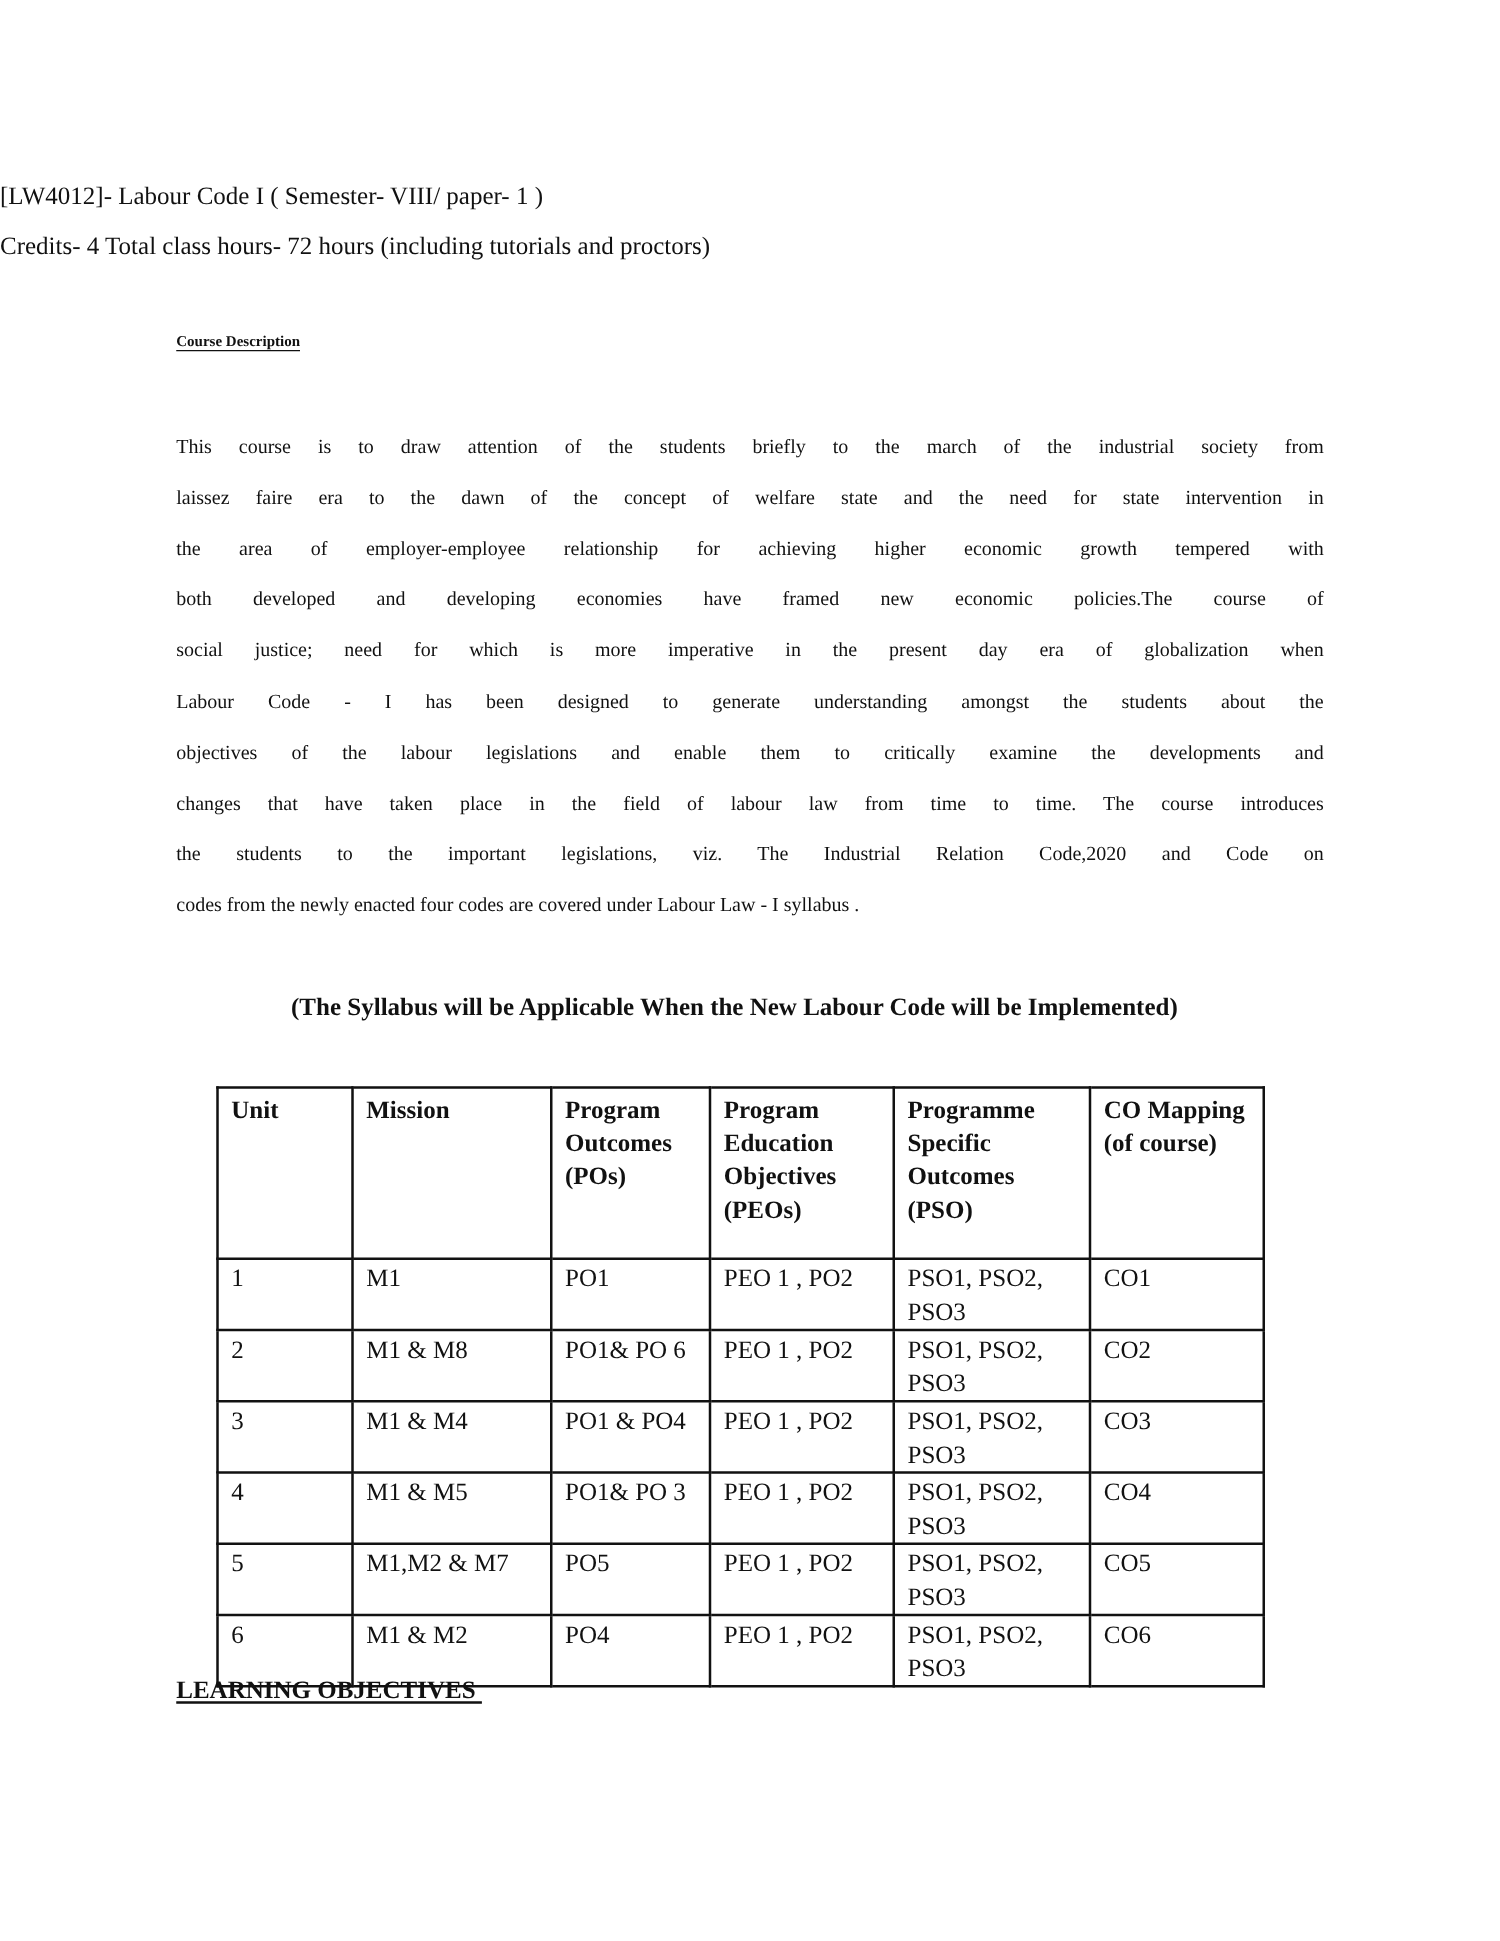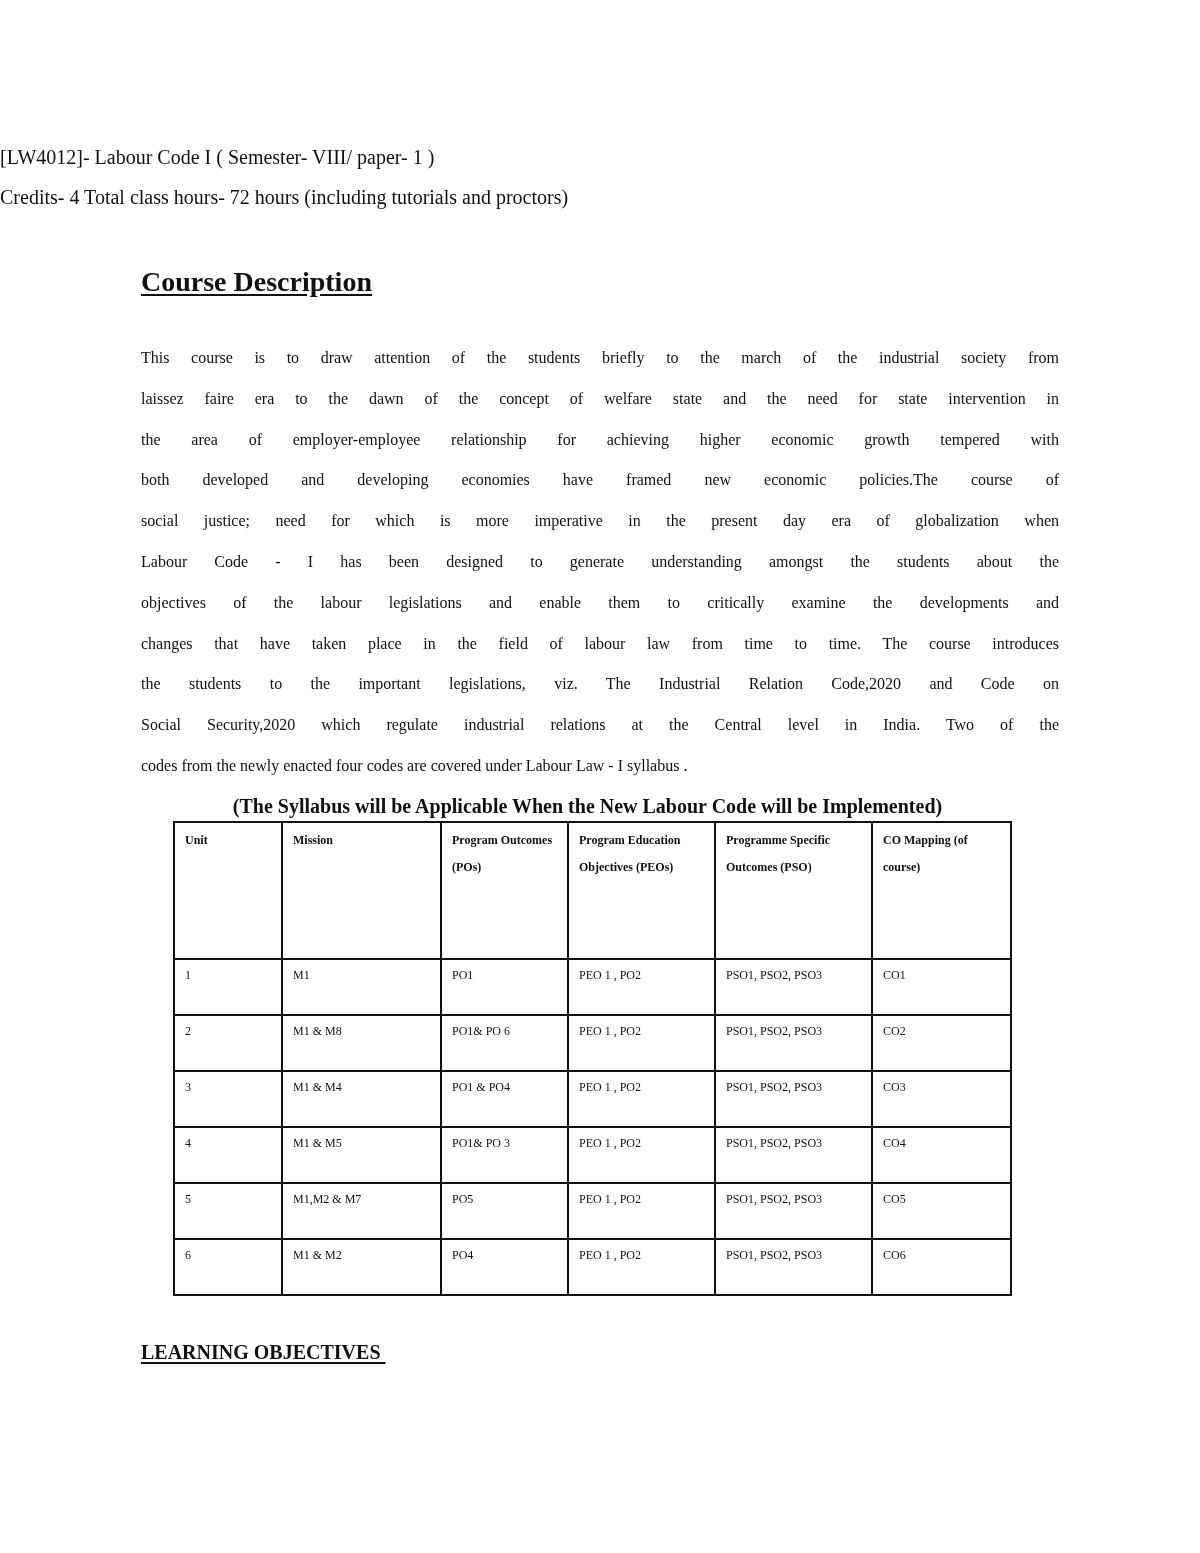--- a/index.html
+++ b/index.html
@@ -1,25 +1,25 @@
 <!DOCTYPE html>
 <html><head>
 <meta charset="utf-8">
 <style>
   html, body { margin: 0; padding: 0; background: #ffffff; }
   body { width: 1200px; height: 1553px; position: relative; overflow: hidden;
          font-family: "Liberation Serif", "DejaVu Serif", serif; color: #111; }
   .page { position: absolute; left: 0; top: 0; width: 1200px; height: 1553px; background: #fff; }
   .title-line { position: absolute; left: 0; width: 1200px; text-align: left; font-size: 20px; line-height: 24px; }
-  .heading { position: absolute; left: 141px; font-weight: bold; font-size: 28px; text-decoration: underline; text-underline-offset: 3px; }
+  .heading { position: absolute; left: 141px; font-weight: bold; font-size: 12px; text-decoration: underline; text-underline-offset: 3px; }
   .body-text { position: absolute; left: 141px; width: 918px; font-size: 16px; line-height: 40.8px; text-align: justify; }
   .body-text .ln { display: block; height: 40.8px; white-space: nowrap; text-align-last: justify; }
   .body-text .ln.last { text-align-last: left; }
   .note { position: absolute; left: 0; width: 1175px; text-align: center; font-weight: bold; font-size: 20px; top: 795px; }
-  table.map { position: absolute; left: 173px; top: 821px; border-collapse: collapse; font-size: 12px; }
+  table.map { position: absolute; left: 173px; top: 869px; border-collapse: collapse; font-size: 20px; }
   table.map td, table.map th { border: 2px solid #111; vertical-align: top; padding: 2px 10px 0 10px; text-align: left; line-height: 26.5px; }
   table.map th { font-weight: bold; height: 131px; padding-top: 4px; }
   table.map td { height: 52px; }
   .c1 { width: 86px; } .c2 { width: 137px; } .c3 { width: 105px; }
   .c4 { width: 125px; } .c5 { width: 135px; } .c6 { width: 117px; }
   .lo { position: absolute; left: 141px; top: 1341px; font-weight: bold; font-size: 20px; text-decoration: underline; text-underline-offset: 3px; white-space: pre; }
 </style>
 </head>
 <body>
 
@@ -33,21 +33,20 @@
   <div class="body-text" style="top:338px;">
     <span class="ln">This course is to draw attention of the students briefly to the march of the industrial society from</span>
     <span class="ln">laissez faire era to the dawn of the concept of welfare state and the need for state intervention in</span>
     <span class="ln">the area of employer-employee relationship for achieving higher economic growth tempered with</span>
     <span class="ln">both developed and developing economies have framed new economic policies.The course of</span>
     <span class="ln">social justice; need for which is more imperative in the present day era of globalization  when</span>
     <span class="ln">Labour Code - I has been designed to generate understanding amongst the students about the</span>
     <span class="ln">objectives of the labour legislations and enable them to critically examine the developments and</span>
     <span class="ln">changes that have taken place in the field of labour law from time to time. The course introduces</span>
     <span class="ln">the students to the important legislations, viz. The Industrial Relation Code,2020 and Code on</span>
-    <span class="ln">Social Security,2020 which regulate industrial relations at the Central level in India. Two of the</span>
     <span class="ln last">codes from the newly enacted four codes are covered under Labour Law - I syllabus .</span>
   </div>
 
   <div class="note">(The Syllabus will be Applicable When the New Labour Code will be Implemented)</div>
 
   <table class="map">
     <thead>
       <tr>
         <th class="c1">Unit</th>
         <th class="c2">Mission</th>

